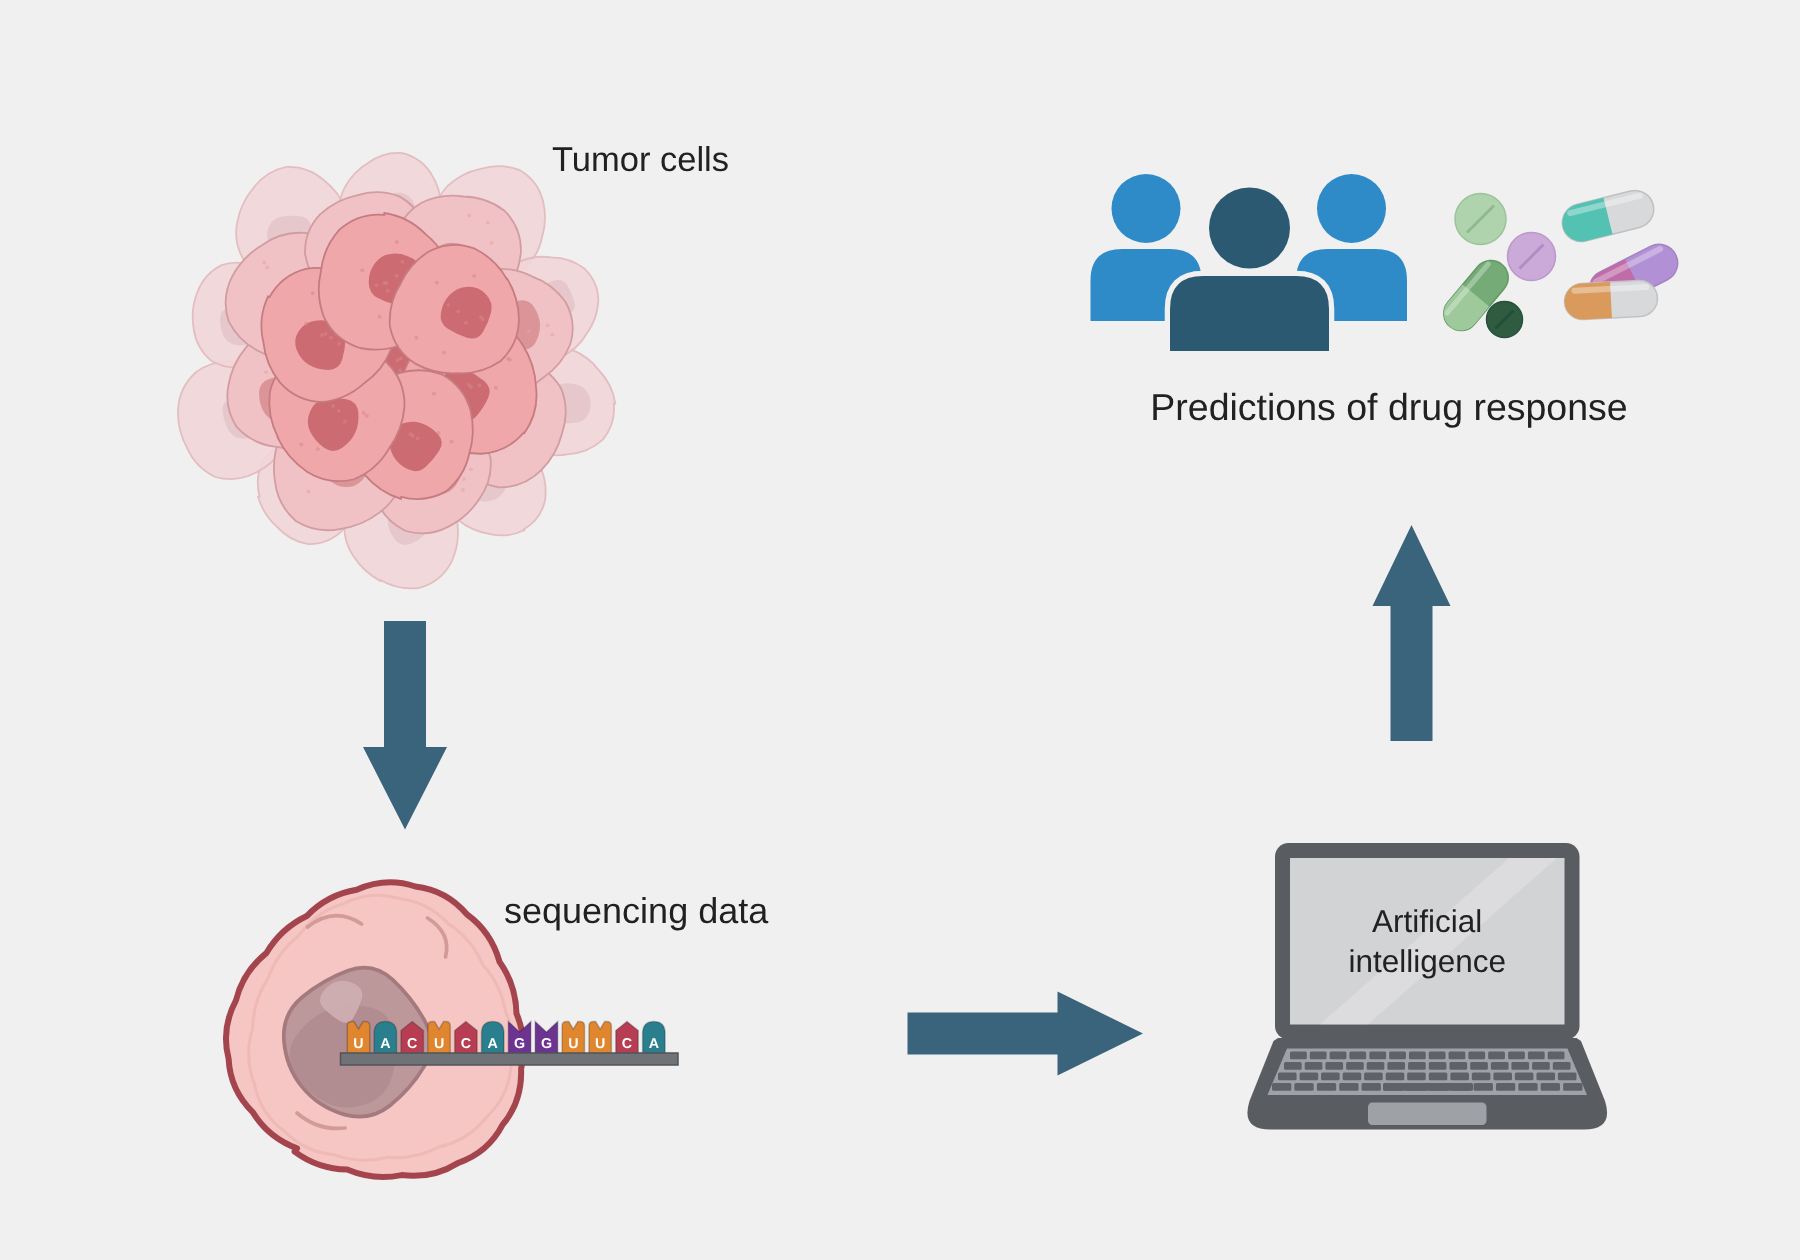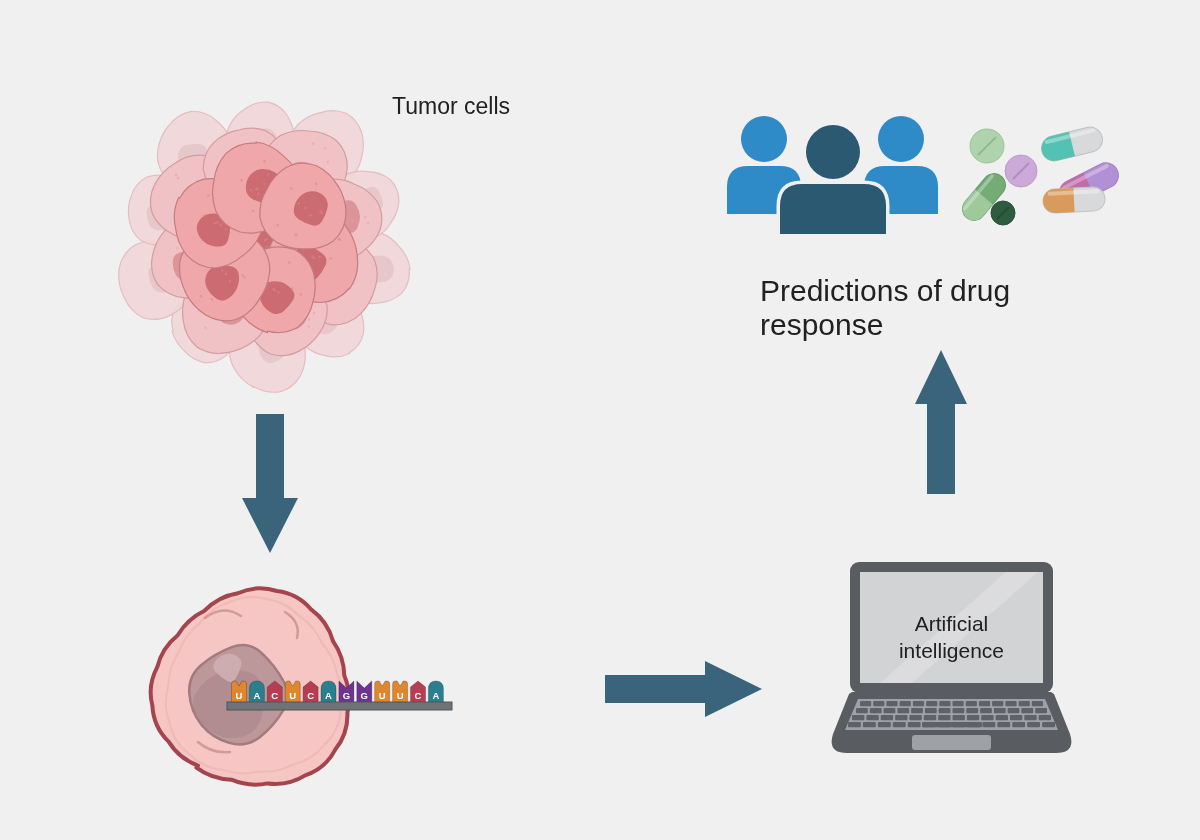--- a/index.html
+++ b/index.html
@@ -4,25 +4,25 @@
 <title>Diagram</title>
 <style>
   html,body{margin:0;padding:0;background:#e8e8e8;}
   .canvas{
     position:relative;width:1200px;height:840px;overflow:hidden;
     background:var(--c-background,#F1F0F0);
     font-family:"Liberation Sans",sans-serif;
   }
   .canvas svg{position:absolute;left:0;top:0;}
   .label{position:absolute;color:var(--c-text,#212121);}
-  #tumor-label{left:392px;top:93px;font-size:23px;}
+  #tumor-label{left:368px;top:93px;font-size:23px;}
   #scrna-label{left:336px;top:594px;font-size:24px;line-height:28px;}
-  #prediction-label{left:760px;top:274px;width:332px;font-size:30px;}
+  #prediction-label{left:760px;top:258px;width:332px;text-align:center;font-size:25px;}
   #ai-label{
-    left:860px;top:572px;width:183px;height:129px;
+    left:860px;top:572px;width:183px;height:111px;
     display:flex;flex-direction:column;align-items:center;justify-content:center;
     font-size:21px;line-height:27px;text-align:center;
   }
 </style>
 </head>
 <body>
 
 <div class="canvas">
 
   <svg width="1200" height="840" viewBox="0 0 1200 840">
@@ -435,19 +435,20 @@
           <rect x="1027.1" y="722" width="12.9" height="5.2" rx="1"></rect>
           <rect x="1042.1" y="722" width="12.9" height="5.2" rx="1"></rect>
           <rect x="922" y="722" width="60" height="5.2" rx="1"></rect>
         </g>
       <rect x="912" y="735" width="79" height="15" rx="3" fill="var(--c-laptop-keyboard)"></rect>
     </g>
   </svg>
 
   <div class="label" id="tumor-label">Tumor cells</div>
   <div class="label" id="scrna-label">
+    <div>sequencing data</div>
   </div>
   <div class="label" id="ai-label">
     <div>Artificial</div>
     <div>intelligence</div>
   </div>
   <div class="label" id="prediction-label">Predictions of drug response</div>
 </div>
 
 </body></html>

